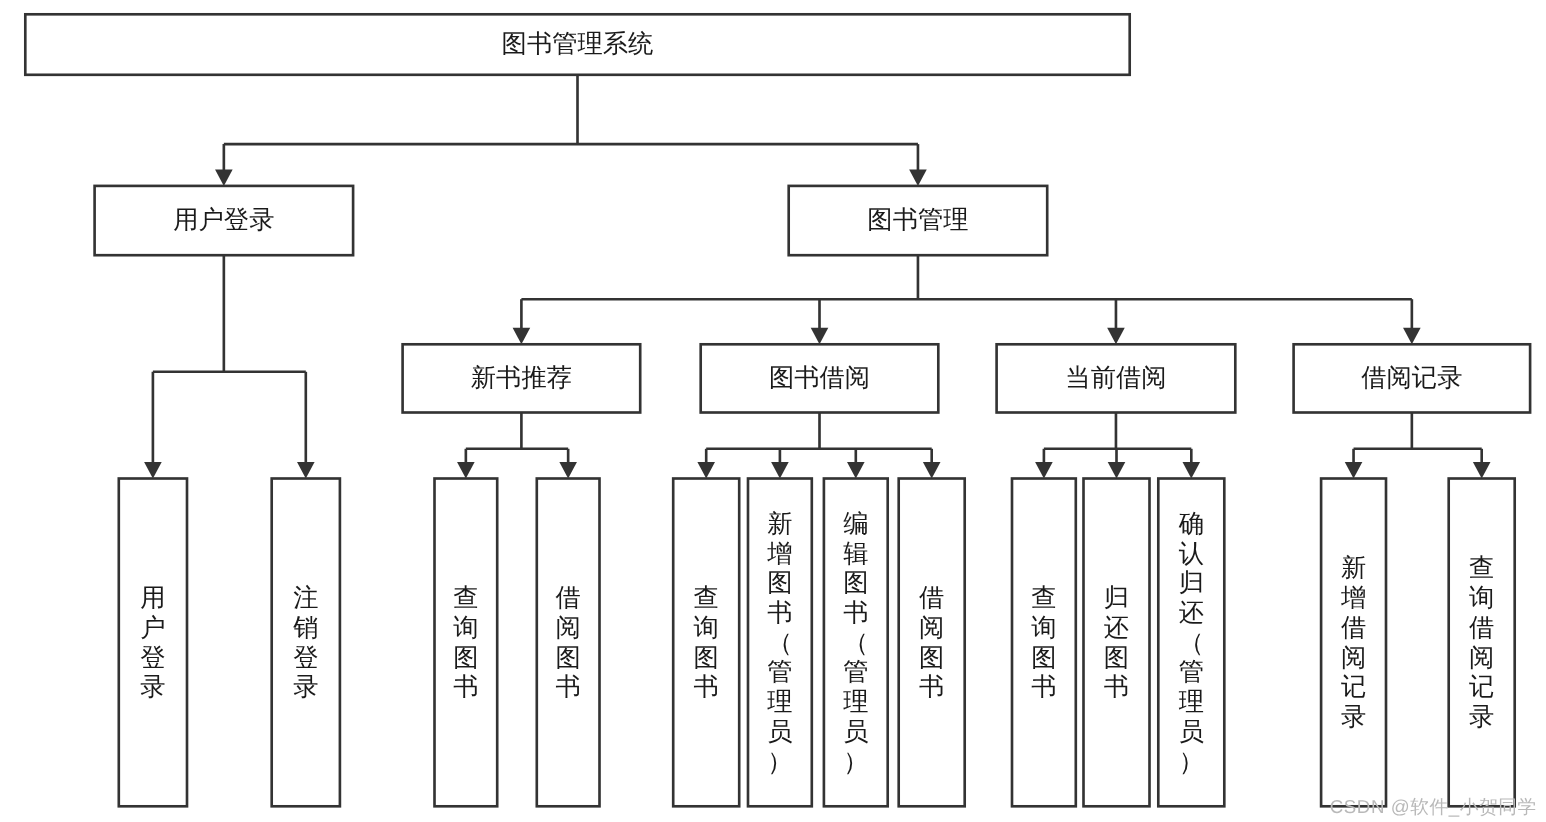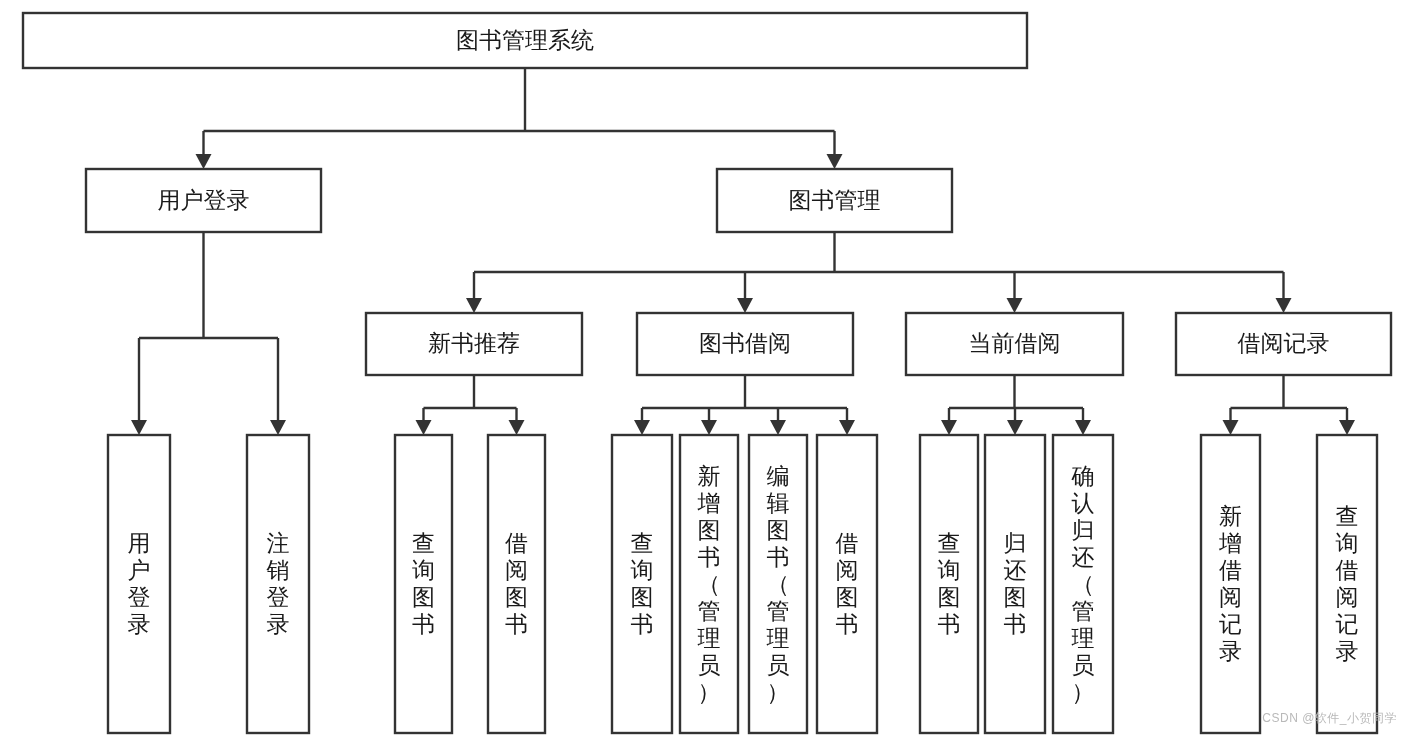--- a/index.html
+++ b/index.html
@@ -44,23 +44,23 @@
     stroke-width: 2.4;
     fill: none;
   }
   .arrow-head {
     fill: #333333;
     stroke: none;
   }
   .watermark {
     position: absolute;
     right: 8px;
-    bottom: 20px;
-    font-family: "Liberation Sans", sans-serif;
-    font-size: 12px;
+    bottom: 2px;
+    font-family: "Liberation Sans", sans-serif;
+    font-size: 17px;
     color: #b9b9b9;
     white-space: nowrap;
     letter-spacing: 0.5px;
     margin-left: 41px;
   }
 </style>
 </head>
 <body>
 
 <div id="diagram-root">

